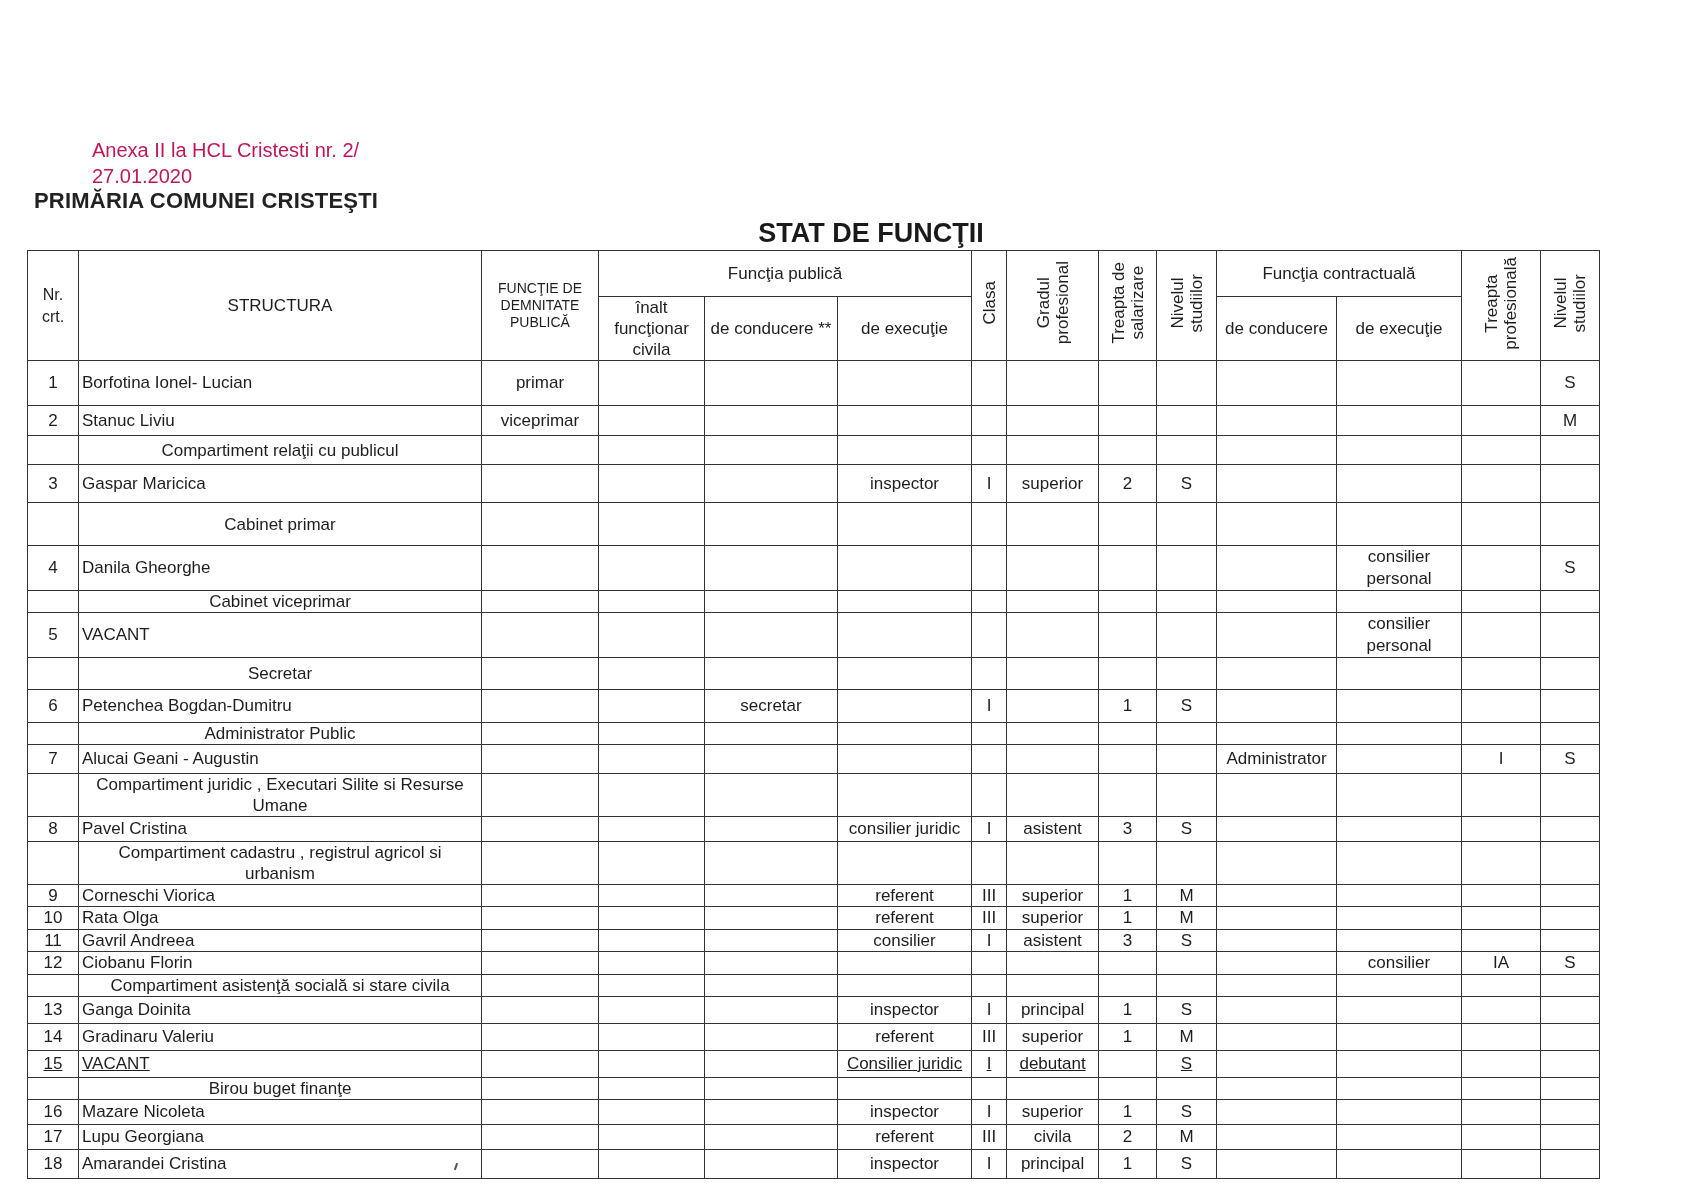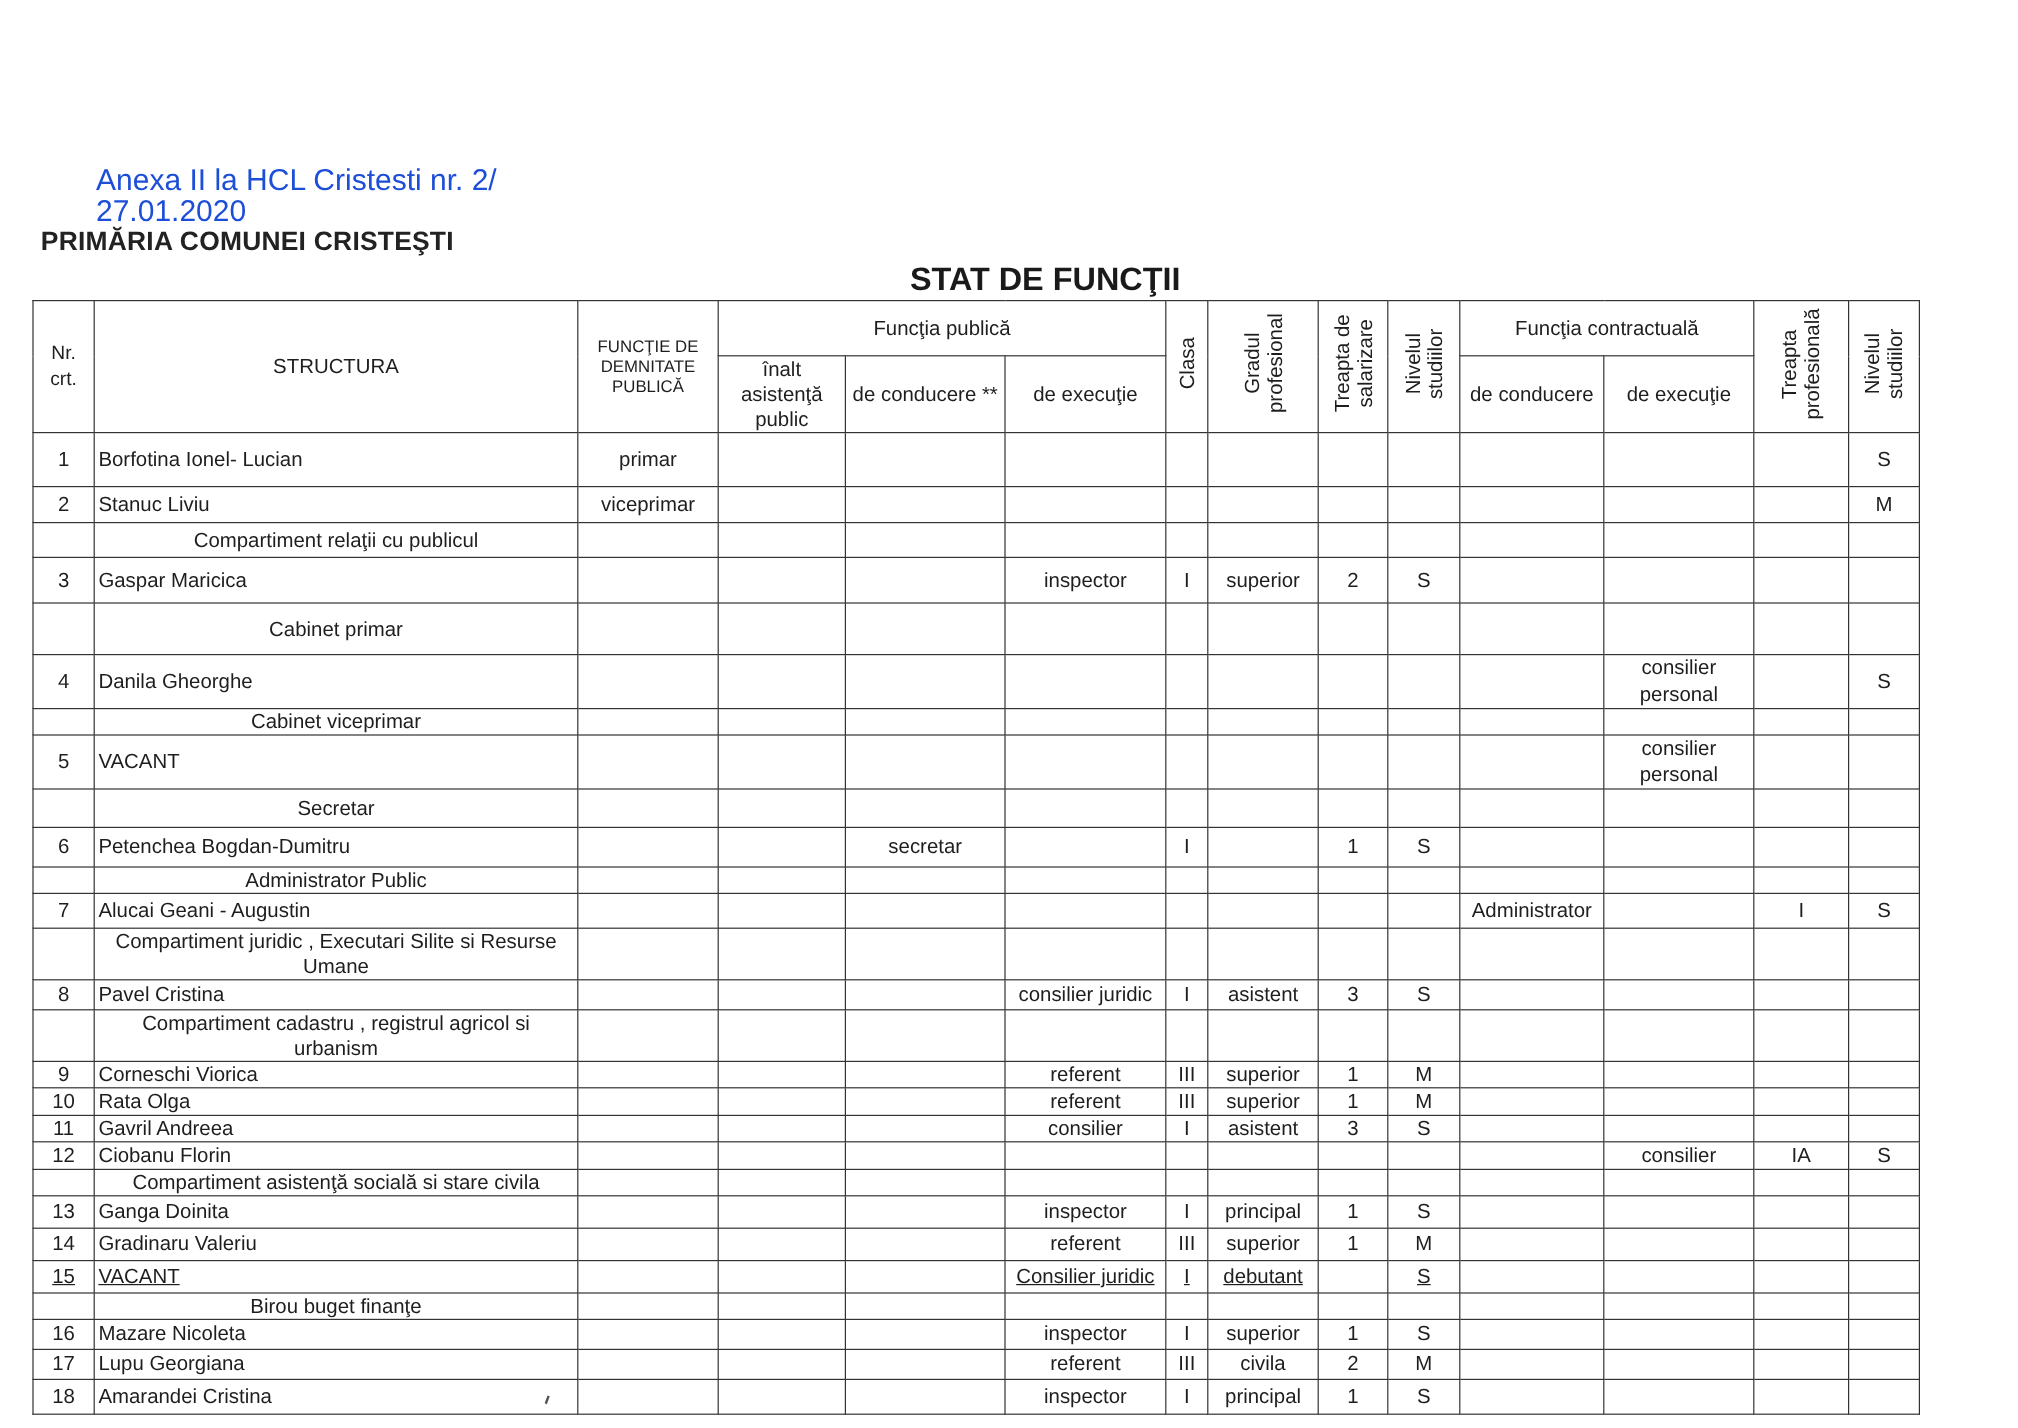--- a/index.html
+++ b/index.html
@@ -1,17 +1,17 @@
 <!DOCTYPE html>
 <html><head>
 <meta charset="utf-8">
 <style>
   html, body { margin:0; padding:0; background:#ffffff; }
   body { width:1682px; height:1190px; position:relative; overflow:hidden; font-family:"Liberation Sans", sans-serif; color:#1e1e1e; }
-  .annex { position:absolute; left:80px; top:137px; font-size:25px; line-height:26px; color:#1d4ed8; }
+  .annex { position:absolute; left:92px; top:137px; font-size:20px; line-height:26px; color:#be185d; }
   .org { position:absolute; left:34px; top:188px; font-size:22px; font-weight:bold; letter-spacing:0.2px; color:#222; }
   .title { position:absolute; left:0; width:1682px; top:218px; text-align:center; font-size:27px; font-weight:bold; color:#1a1a1a; padding-left:60px; box-sizing:border-box; }
   table.stat { position:absolute; left:27px; top:250px; border-collapse:collapse; table-layout:fixed; width:1572px; font-size:17px; }
   table.stat td, table.stat th { border:1.6px solid #333; padding:0 3px; overflow:hidden; font-weight:normal; vertical-align:middle; }
   th { font-size:17px; text-align:center; }
   th.small { font-size:14px; line-height:17px; }
   .vert { writing-mode:vertical-rl; transform:rotate(180deg); display:inline-block; line-height:19px; text-align:center; white-space:pre-line; }
   td.nr { text-align:center; }
   td.name { text-align:left; padding-left:3px; }
   td.section { font-weight:bold; text-align:center; padding-left:3px; }
@@ -60,21 +60,21 @@
 salarizare</span></th>
       <th rowspan="2"><span class="vert">Nivelul
 studiilor</span></th>
       <th colspan="2">Funcţia contractuală</th>
       <th rowspan="2"><span class="vert">Treapta
 profesională</span></th>
       <th rowspan="2"><span class="vert">Nivelul
 studiilor</span></th>
     </tr>
     <tr style="height:63px">
-      <th style="line-height:21px">înalt asistenţă public</th>
+      <th style="line-height:21px">înalt funcţionar civila</th>
       <th>de conducere **</th>
       <th>de execuţie</th>
       <th>de conducere</th>
       <th>de execuţie</th>
     </tr>
   </thead>
   <tbody id="tbody">
       <tr style="height: 45px;">
         <td class="nr">1</td>
         <td class="name">Borfotina Ionel- Lucian</td>

